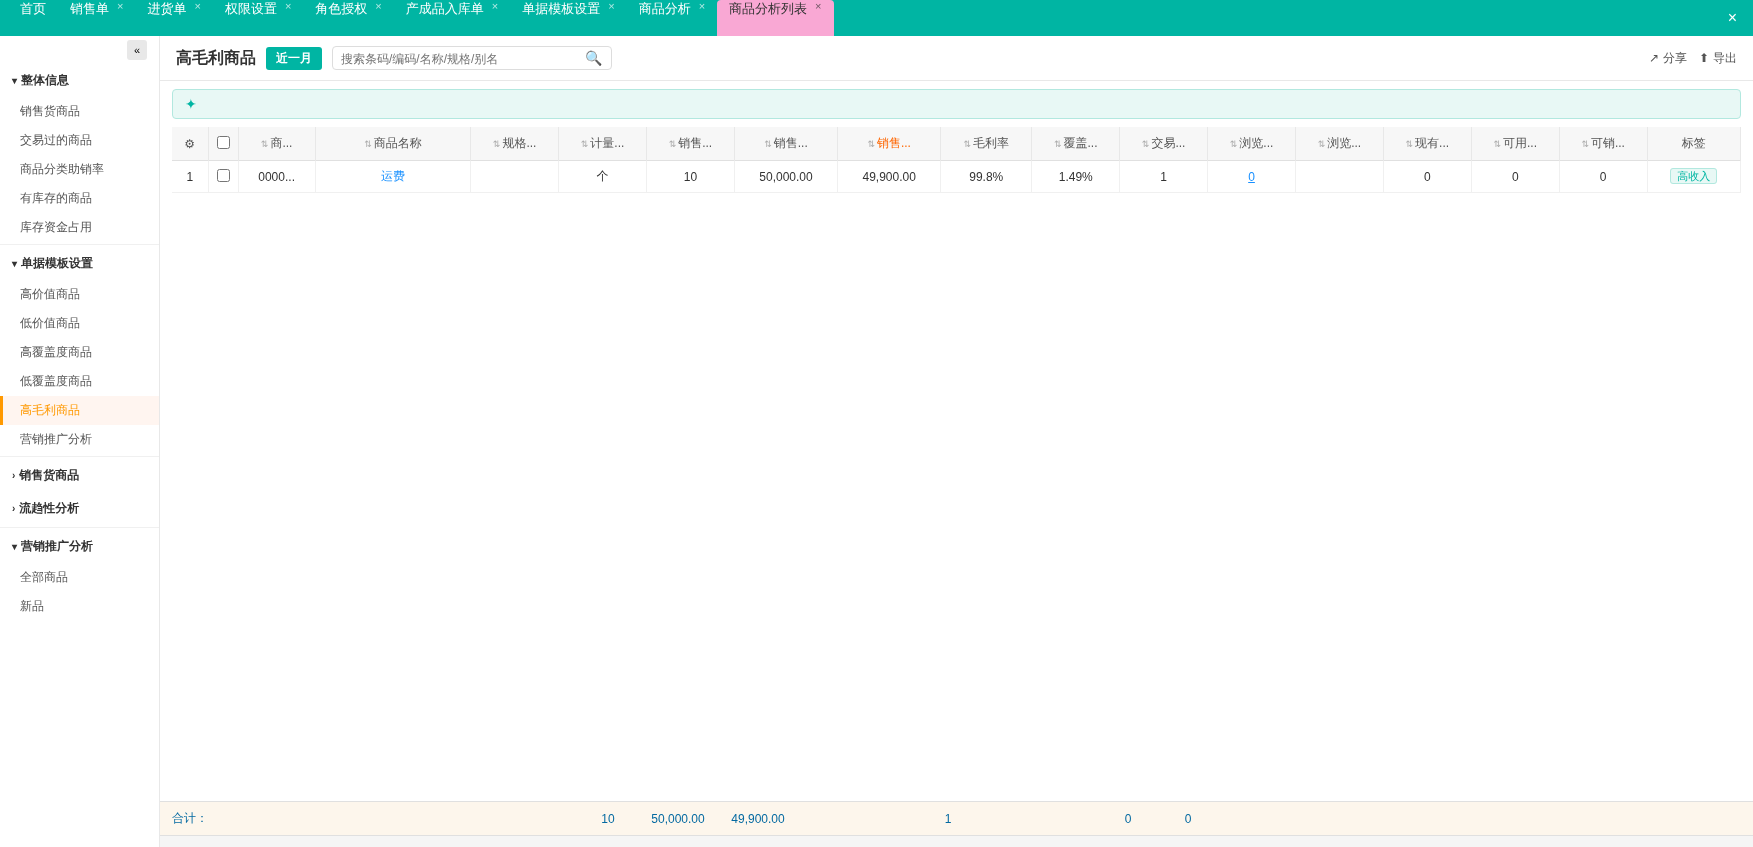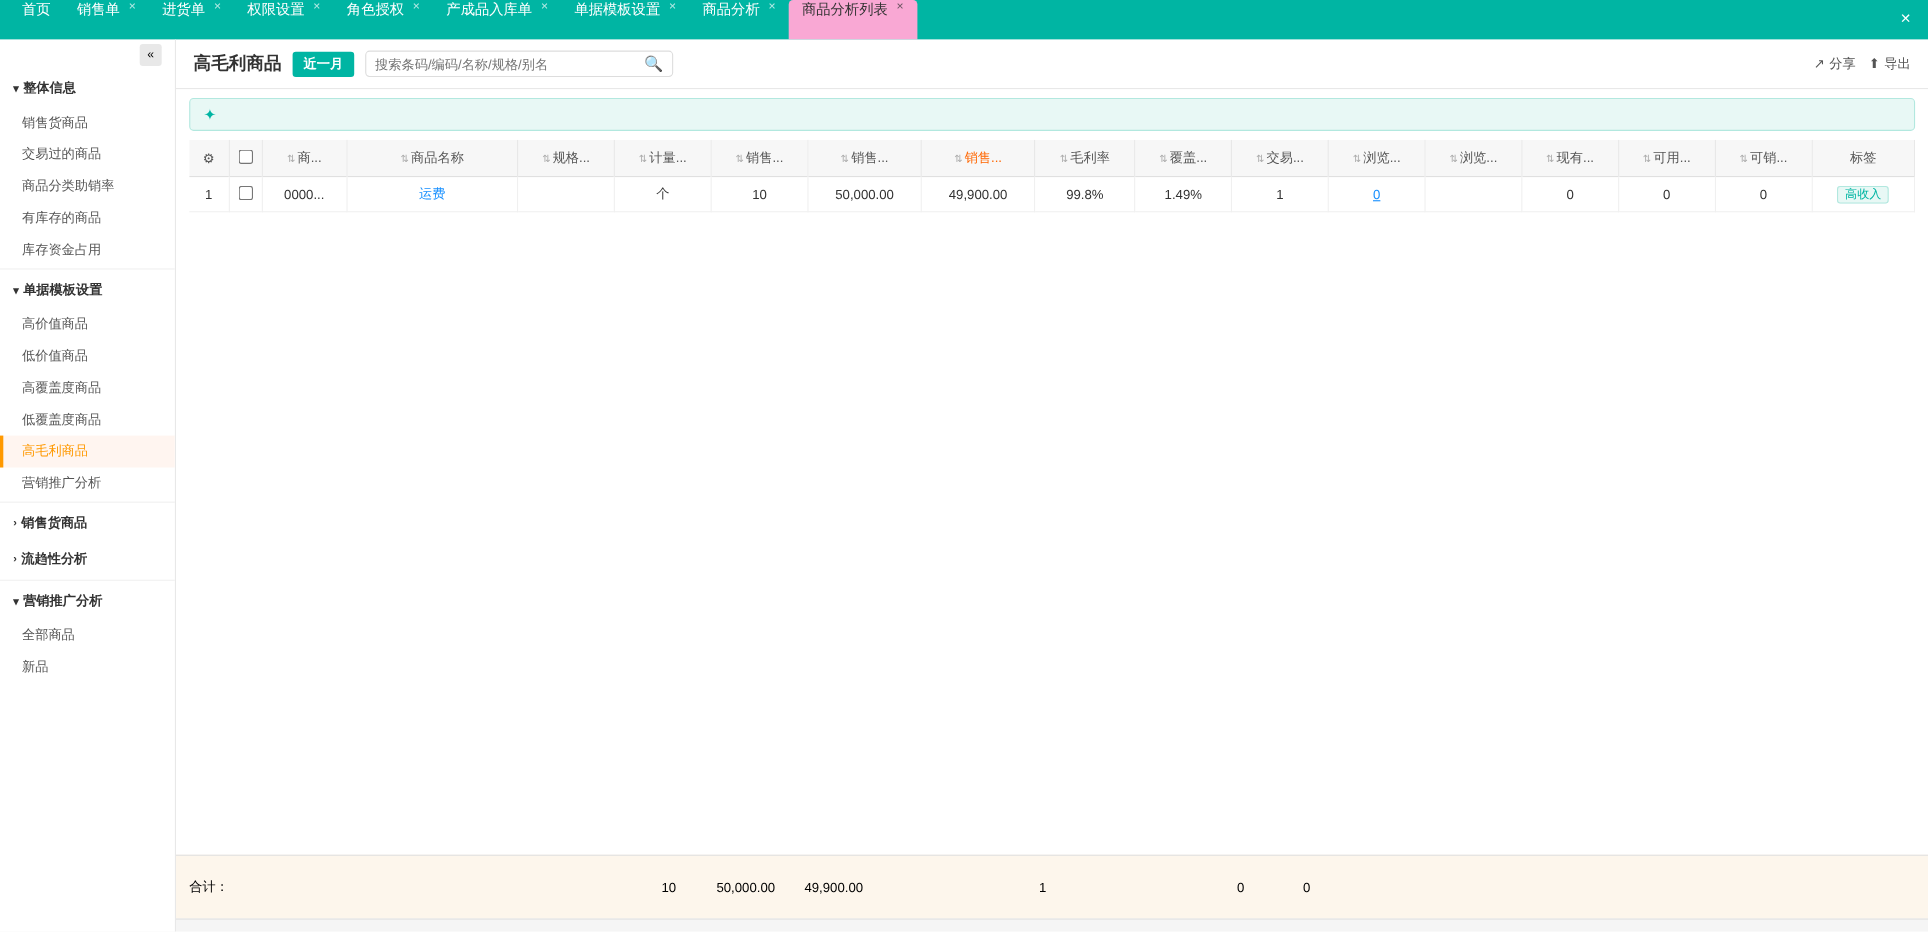--- a/index.html
+++ b/index.html
@@ -211,24 +211,24 @@
       color: #333;
     }
     .td-link { color: #1890ff; text-decoration: underline; cursor: pointer; }
     .tag-high { color: #00b5a3; background: #e8f8f5; border: 1px solid #b2e8df; padding: 1px 6px; border-radius: 3px; font-size: 11px; }
 
     
     .footer-total {
       display: flex;
       align-items: center;
       border-top: 1px solid #e0e0e0;
-      padding: 20px 12px;
+      padding: 8px 12px;
       background: #fdf6ec;
       font-size: 12px;
-      color: #000000;
+      color: #0369a1;
     }
     .footer-total .total-label { width: 60px; }
     .footer-cells {
       display: flex;
       flex: 1;
       gap: 0;
     }
     .footer-cell {
       text-align: center;
       padding: 0 6px;

